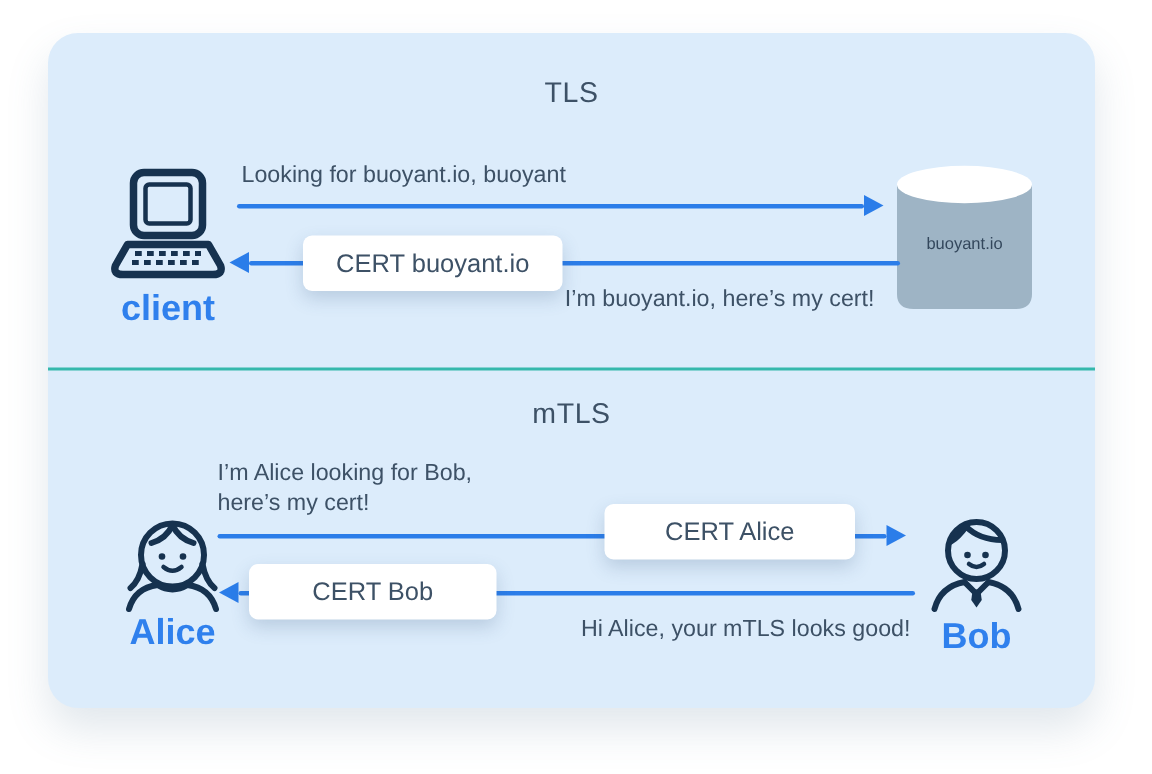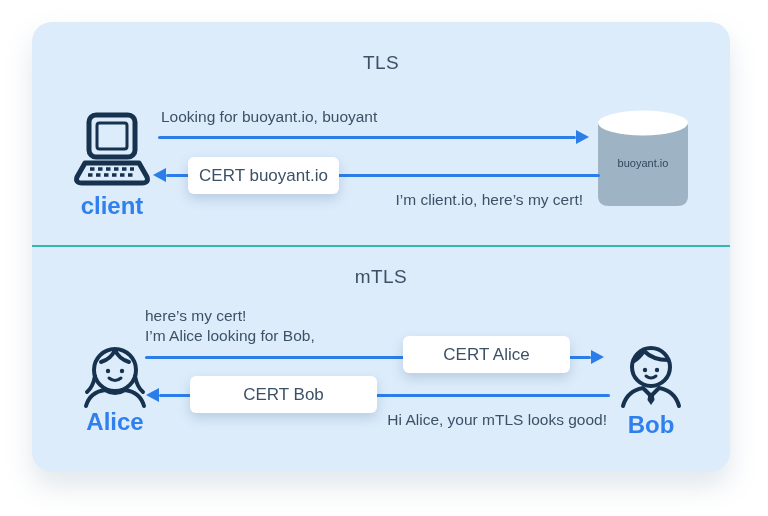--- a/index.html
+++ b/index.html
@@ -72,50 +72,50 @@
 
   <div class="icon-wrap" style="left:597px; top:110px; width:92px; height:97px">
     <svg width="92" height="97" viewBox="0 0 92 97">
       <path d="M1 13 V86 Q1 96 12 96 H80 Q91 96 91 86 V13 Z" fill="#9eb4c5"></path>
       <ellipse cx="46" cy="13" rx="45" ry="12.5" fill="#ffffff"></ellipse>
     </svg>
   </div>
   <div class="cyl-label">buoyant.io</div>
 
   <div class="arrow left" style="left:166px; top:174px; width:434px"></div>
-  <div class="cert-box" style="left:188px; top:157px; width:151px; height:37px">CERT buoyant.io</div>
-  <div class="msg right" style="right:185px; top:190px">I’m client.io, here’s my cert!</div>
+  <div class="cert-box" style="left:202px; top:157px; width:173px; height:37px">CERT buoyant.io</div>
+  <div class="msg right" style="right:185px; top:190px">I’m buoyant.io, here’s my cert!</div>
 
   <div class="divider"></div>
 
   <div class="section-title" style="top:266px">mTLS</div>
 
   <div class="msg" style="left:145px; top:306px">
+    <div>I’m Alice looking for Bob,</div>
     <div>here’s my cert!</div>
-    <div>I’m Alice looking for Bob,</div>
   </div>
 
   <div class="icon-wrap" style="left:78px; top:343px; width:74px; height:66px">
     <svg width="74" height="66" viewBox="0 0 74 66">
       <circle cx="37" cy="27" r="21" fill="none" stroke="#16324f" stroke-width="4"></circle>
       <path d="M37 7 Q33 16 23 19 M37 7 Q41 16 51 19" fill="none" stroke="#16324f" stroke-width="4" stroke-linecap="round"></path>
       <path d="M17 33 Q15 44 9 49 M57 33 Q59 44 65 49" fill="none" stroke="#16324f" stroke-width="4" stroke-linecap="round"></path>
       <circle cx="30" cy="28" r="2.2" fill="#16324f"></circle>
       <circle cx="44" cy="28" r="2.2" fill="#16324f"></circle>
       <path d="M31 35 Q37 40 43 35" fill="none" stroke="#16324f" stroke-width="3" stroke-linecap="round"></path>
       <path d="M8 63 Q12 49 27 47 Q32 50 37 50 Q42 50 47 47 Q62 49 66 63" fill="none" stroke="#16324f" stroke-width="4" stroke-linecap="round" stroke-linejoin="round"></path>
     </svg>
   </div>
   <div class="name-label" style="left:78px; top:408px; width:74px">Alice</div>
 
   <div class="arrow right" style="left:145px; top:356px; width:446px"></div>
   <div class="cert-box" style="left:403px; top:336px; width:167px; height:37px">CERT Alice</div>
 
   <div class="arrow left" style="left:159px; top:394px; width:451px"></div>
-  <div class="cert-box" style="left:190px; top:376px; width:187px; height:37px">CERT Bob</div>
+  <div class="cert-box" style="left:166px; top:376px; width:165px; height:37px">CERT Bob</div>
 
   <div class="icon-wrap" style="left:620px; top:344px; width:62px; height:66px">
     <svg width="62" height="66" viewBox="0 0 62 66">
       <circle cx="31" cy="23" r="19" fill="none" stroke="#16324f" stroke-width="4"></circle>
       <path d="M14 17 Q19 14 24 7 M24 7 Q33 16 48 16" fill="none" stroke="#16324f" stroke-width="4" stroke-linecap="round"></path>
       <circle cx="25" cy="26" r="2.2" fill="#16324f"></circle>
       <circle cx="37" cy="26" r="2.2" fill="#16324f"></circle>
       <path d="M26 32 Q31 36 36 32" fill="none" stroke="#16324f" stroke-width="3" stroke-linecap="round"></path>
       <path d="M3 62 Q7 47 23 44 L31 52 L39 44 Q55 47 59 62" fill="none" stroke="#16324f" stroke-width="4" stroke-linecap="round" stroke-linejoin="round"></path>
       <path d="M28.5 49 L33.5 49 L34.5 56 L31 61 L27.5 56 Z" fill="#16324f"></path>

